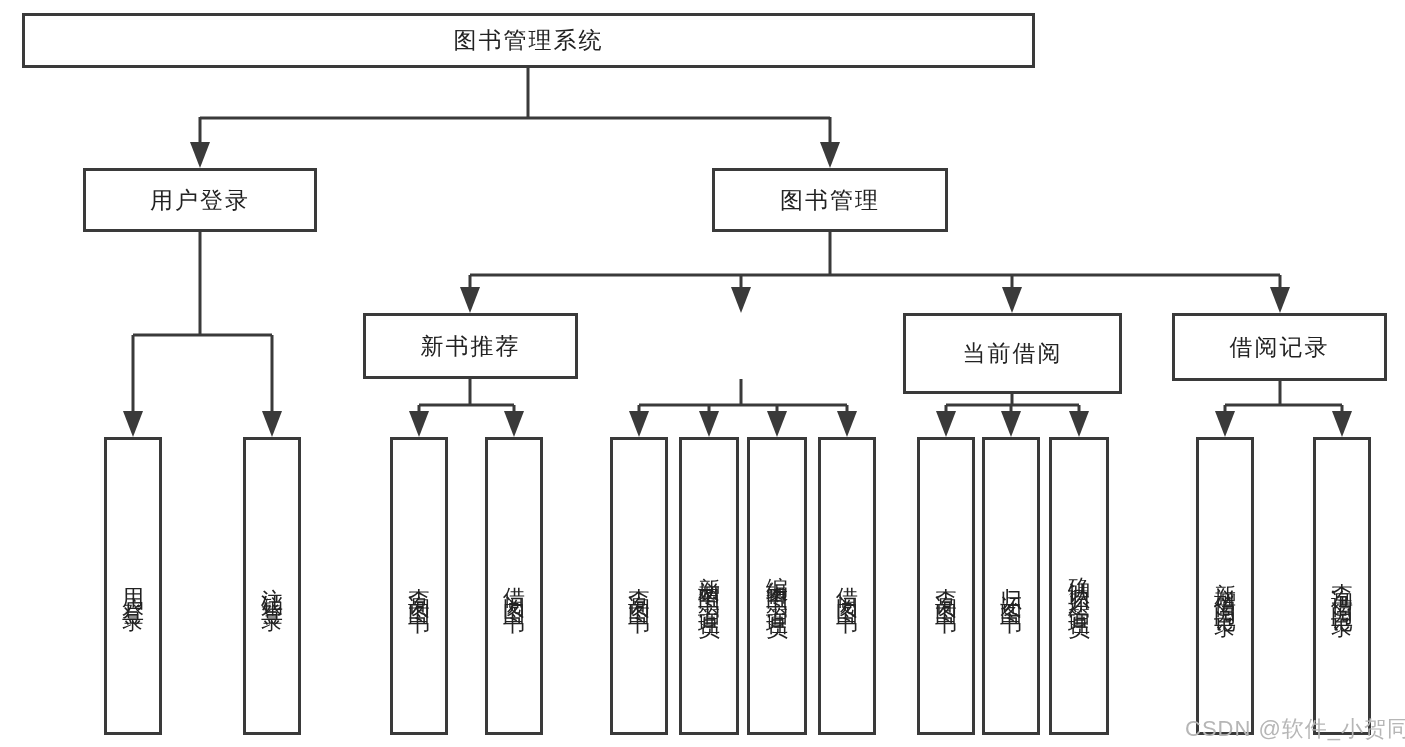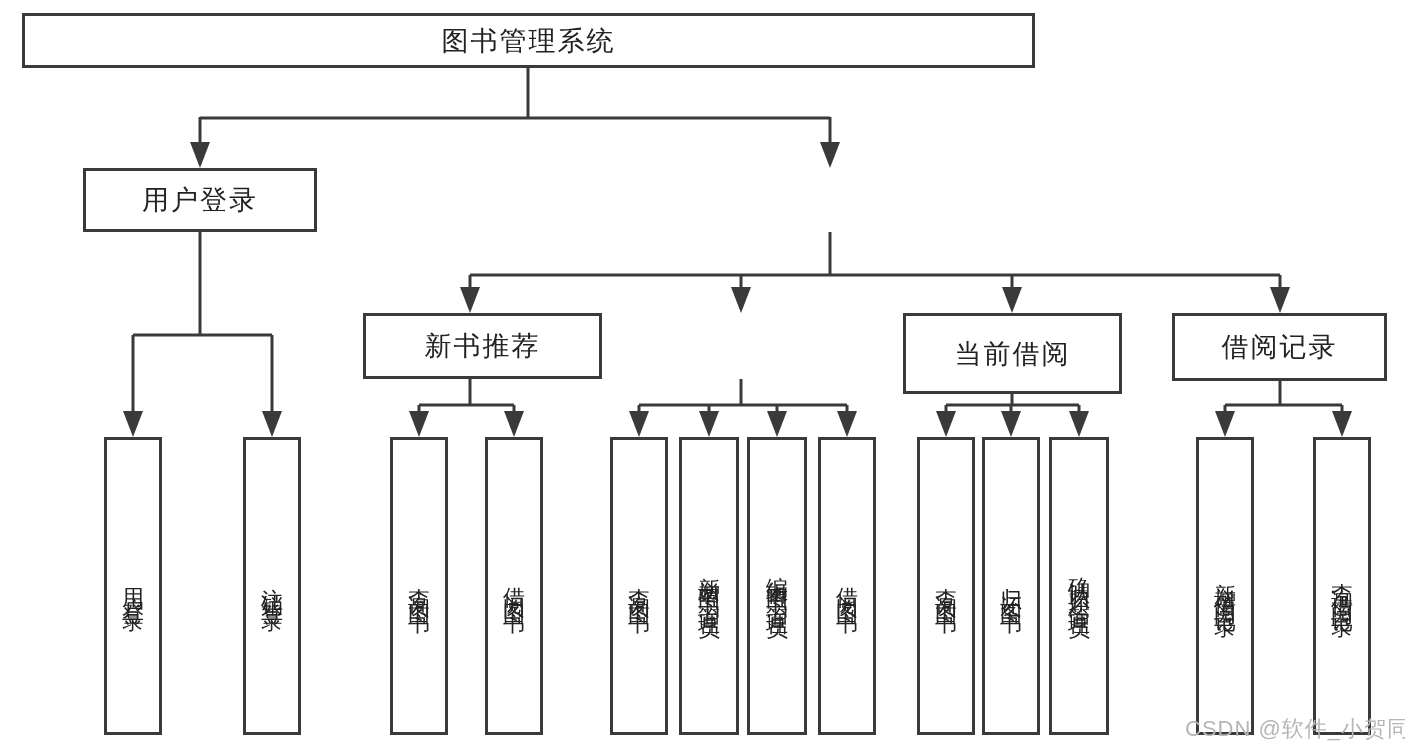--- a/index.html
+++ b/index.html
@@ -19,21 +19,21 @@
   .node {
     position: absolute;
     box-sizing: border-box;
     border: 3px solid #3a3a3a;
     background: #ffffff;
     display: flex;
     align-items: center;
     justify-content: center;
   }
   .node .hlabel {
-    font-size: 27px;
+    font-size: 23px;
     color: #222222;
     letter-spacing: 2px;
     white-space: nowrap;
   }
   .leaf .vlabel {
     writing-mode: vertical-rl;
     text-orientation: mixed;
     font-size: 22px;
     color: #222222;
     letter-spacing: 8px;
@@ -99,22 +99,25 @@
     <use href="#ah" transform="translate(1342,411)"></use>
   </svg>
 
   <div class="node" style="left:22px; top:13px; width:1013px; height:55px;">
     <span class="hlabel">图书管理系统</span>
   </div>
 
   <div class="node" style="left:83px; top:168px; width:234px; height:64px;">
     <span class="hlabel">用户登录</span>
   </div>
+  <div class="node" style="left:712px; top:168px; width:236px; height:64px;">
+    <span class="hlabel">图书管理</span>
+  </div>
 
-  <div class="node" style="left:363px; top:313px; width:239px; height:66px;">
+  <div class="node" style="left:363px; top:313px; width:215px; height:66px;">
     <span class="hlabel">新书推荐</span>
   </div>
   <div class="node" style="left:903px; top:313px; width:219px; height:81px;">
     <span class="hlabel">当前借阅</span>
   </div>
   <div class="node" style="left:1172px; top:313px; width:215px; height:68px;">
     <span class="hlabel">借阅记录</span>
   </div>
 
   <div class="node leaf" style="left:104px; top:437px; width:58px; height:298px;">

